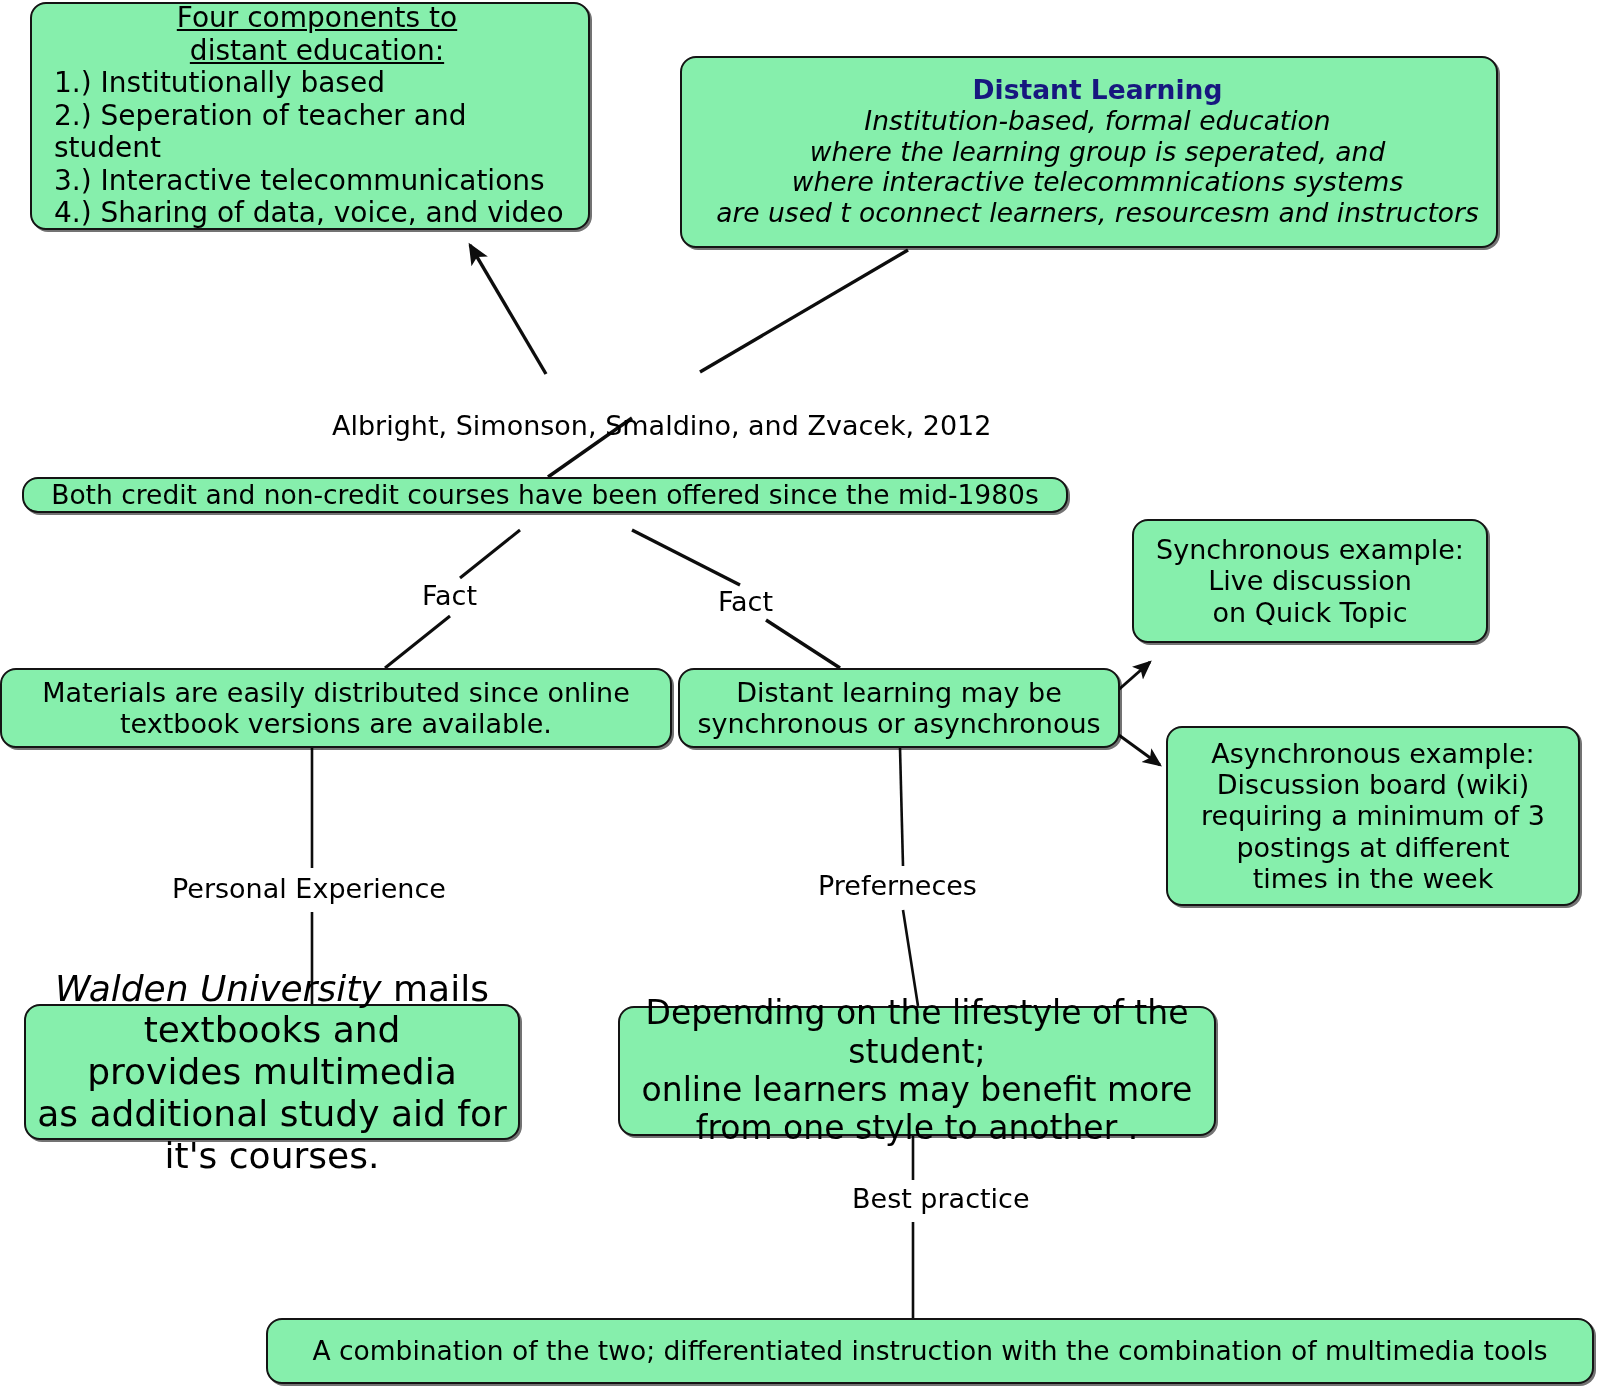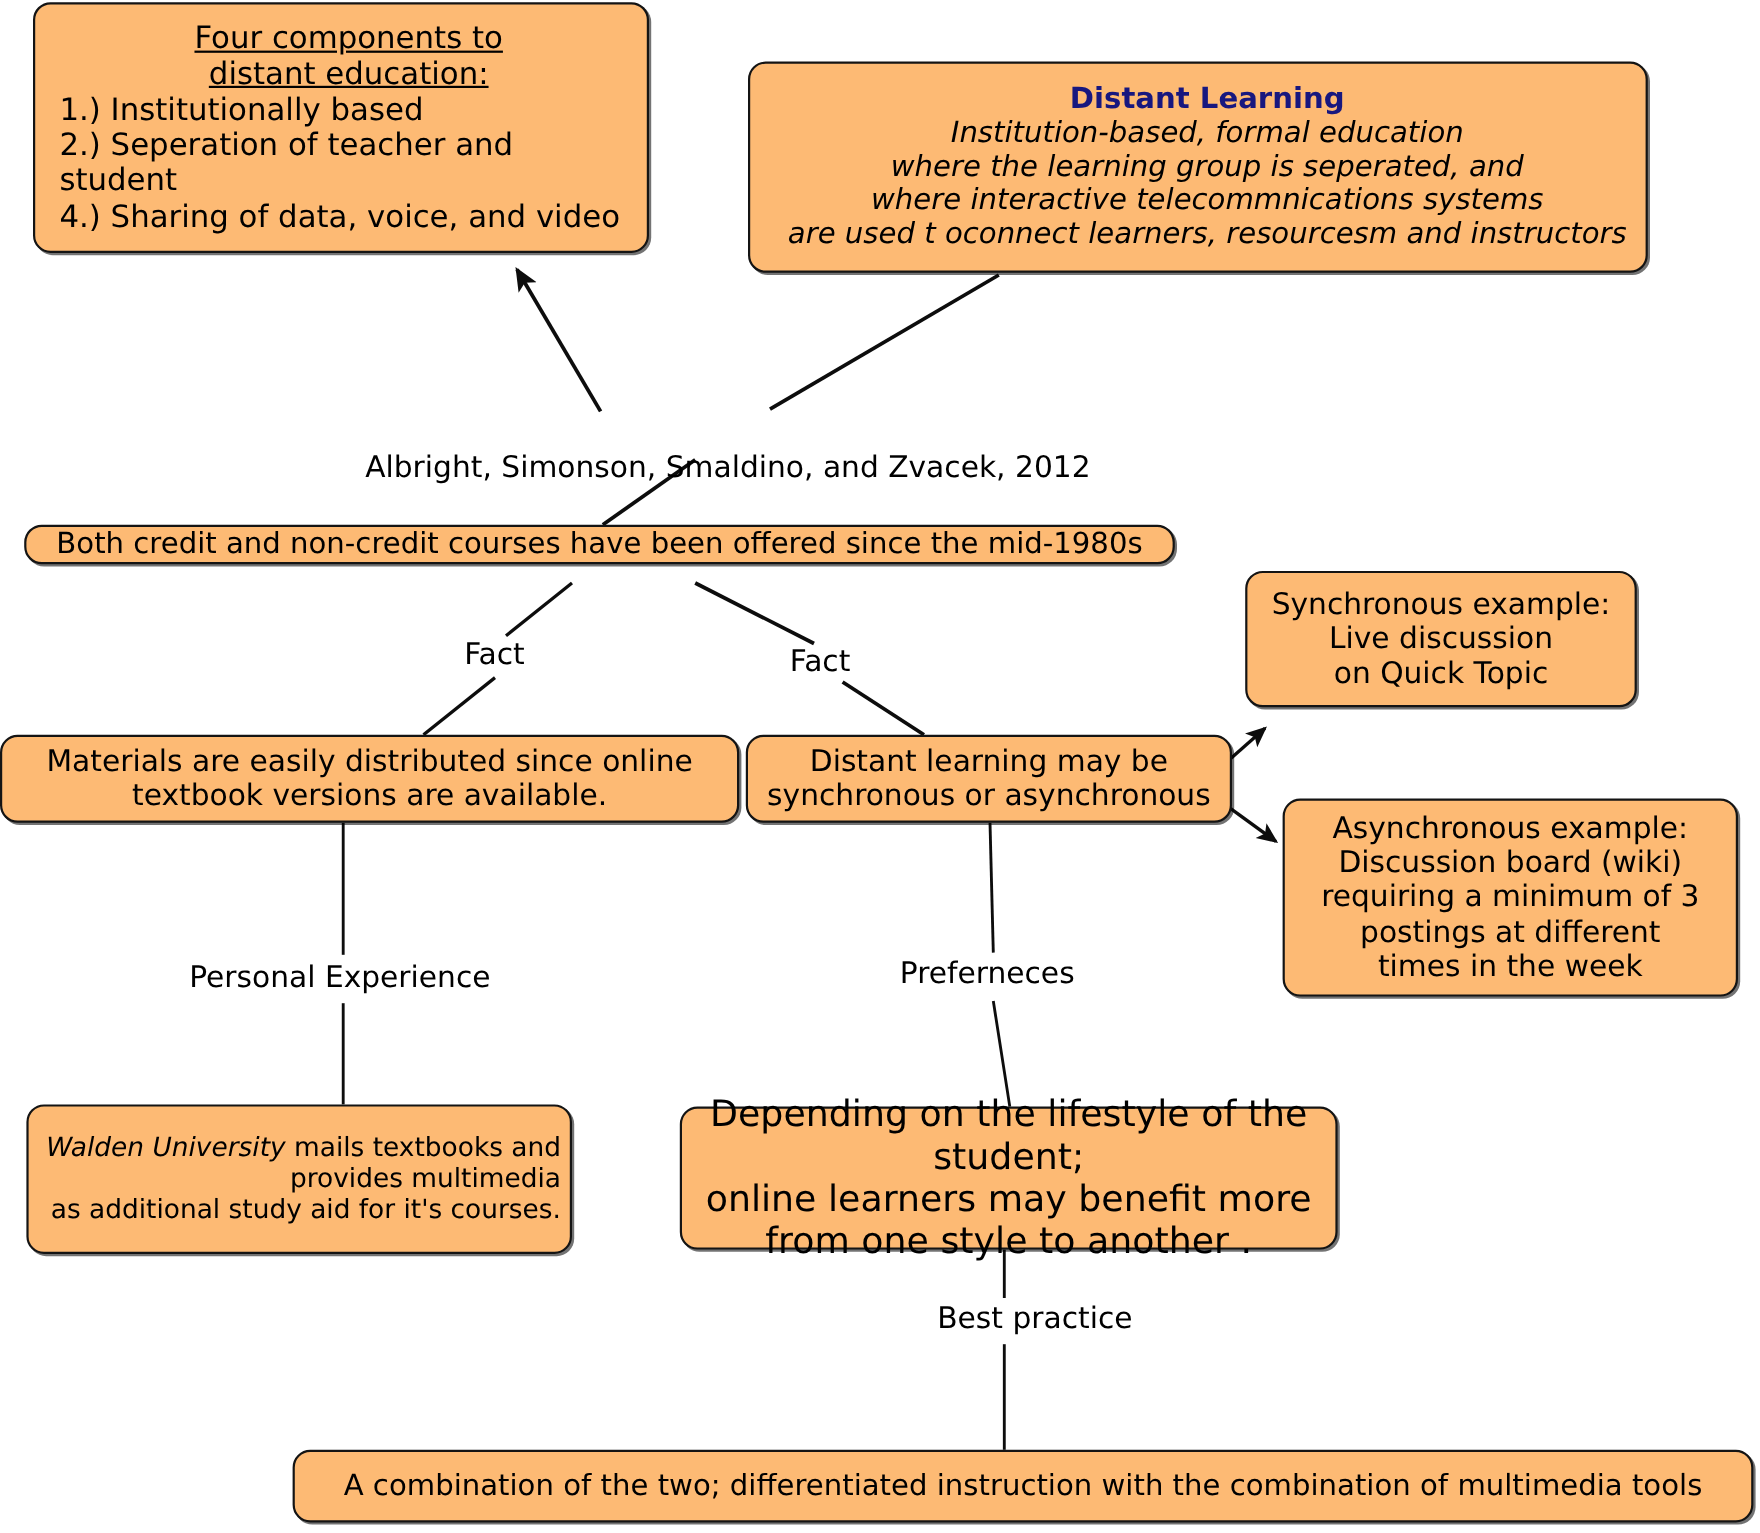--- a/index.html
+++ b/index.html
@@ -19,21 +19,21 @@
     position: absolute;
     left: 0;
     top: 0;
     width: 1600px;
     height: 1394px;
     pointer-events: none;
   }
   .node {
     position: absolute;
     box-sizing: border-box;
-    background: #fdba74;
+    background: #86efac;
     border: 2.5px solid #141414;
     border-radius: 16px;
     display: flex;
     align-items: center;
     justify-content: center;
     text-align: center;
     color: #000000;
     line-height: 1.16;
     box-shadow: 2px 2px 0 rgba(0,0,0,0.55);
     z-index: 2;
@@ -56,21 +56,21 @@
   #node-components .head { text-align: center; }
 
   #node-definition { left: 680px; top: 56px;   width: 818px;  height: 192px; font-size: 26.5px; }
   #node-definition .txt { font-style: italic; padding-left: 25px; }
 
   #node-credit    { left: 22px;   top: 477px;  width: 1046px; height: 36px;  font-size: 26.5px; }
   #node-materials { left: 0px;    top: 668px;  width: 672px;  height: 80px;  font-size: 27px; }
   #node-synasync  { left: 678px;  top: 668px;  width: 442px;  height: 80px;  font-size: 27px; }
   #node-sync      { left: 1132px; top: 519px;  width: 356px;  height: 124px; font-size: 27px; }
   #node-async     { left: 1166px; top: 726px;  width: 414px;  height: 180px; font-size: 27px; }
-  #node-walden    { left: 24px;   top: 1004px; width: 496px;  height: 136px; font-size: 24px; text-align: right; }
+  #node-walden    { left: 24px;   top: 1004px; width: 496px;  height: 136px; font-size: 36px; }
   #node-lifestyle { left: 618px;  top: 1006px; width: 598px;  height: 130px; font-size: 33px; }
   #node-combo     { left: 266px;  top: 1318px; width: 1328px; height: 66px;  font-size: 26.5px; }
 
   
   #lbl-citation   { left: 332px;  top: 384px;  font-size: 27px; margin-top: 26px; }
   #lbl-fact-1     { left: 422px;  top: 580px;  font-size: 27px; }
   #lbl-fact-2     { left: 718px;  top: 586px;  font-size: 27px; }
   #lbl-personal   { left: 172px;  top: 873px;  font-size: 27px; }
   #lbl-pref       { left: 818px;  top: 870px;  font-size: 27px; }
   #lbl-best       { left: 824px;  top: 1183px; font-size: 27px; margin-left: 28px; }
@@ -114,20 +114,21 @@
   </svg>
 
   <div class="node" id="node-components">
     <div class="txt">
       <div class="head">
         <span class="u">Four components to </span><br>
         <span class="u">distant education:</span>
       </div>
       <div>1.) Institutionally based</div>
       <div>2.) Seperation of teacher and student</div>
+      <div>3.)  Interactive telecommunications</div>
       <div>4.) Sharing of data, voice, and video</div>
     </div>
   </div>
 
   <div class="node" id="node-definition">
     <div class="txt">
       <div class="bold-navy" style="font-style:normal;">Distant Learning</div>
       <div>Institution-based, formal education</div>
       <div>where the learning group is seperated, and</div>
       <div>where interactive telecommnications systems</div>

